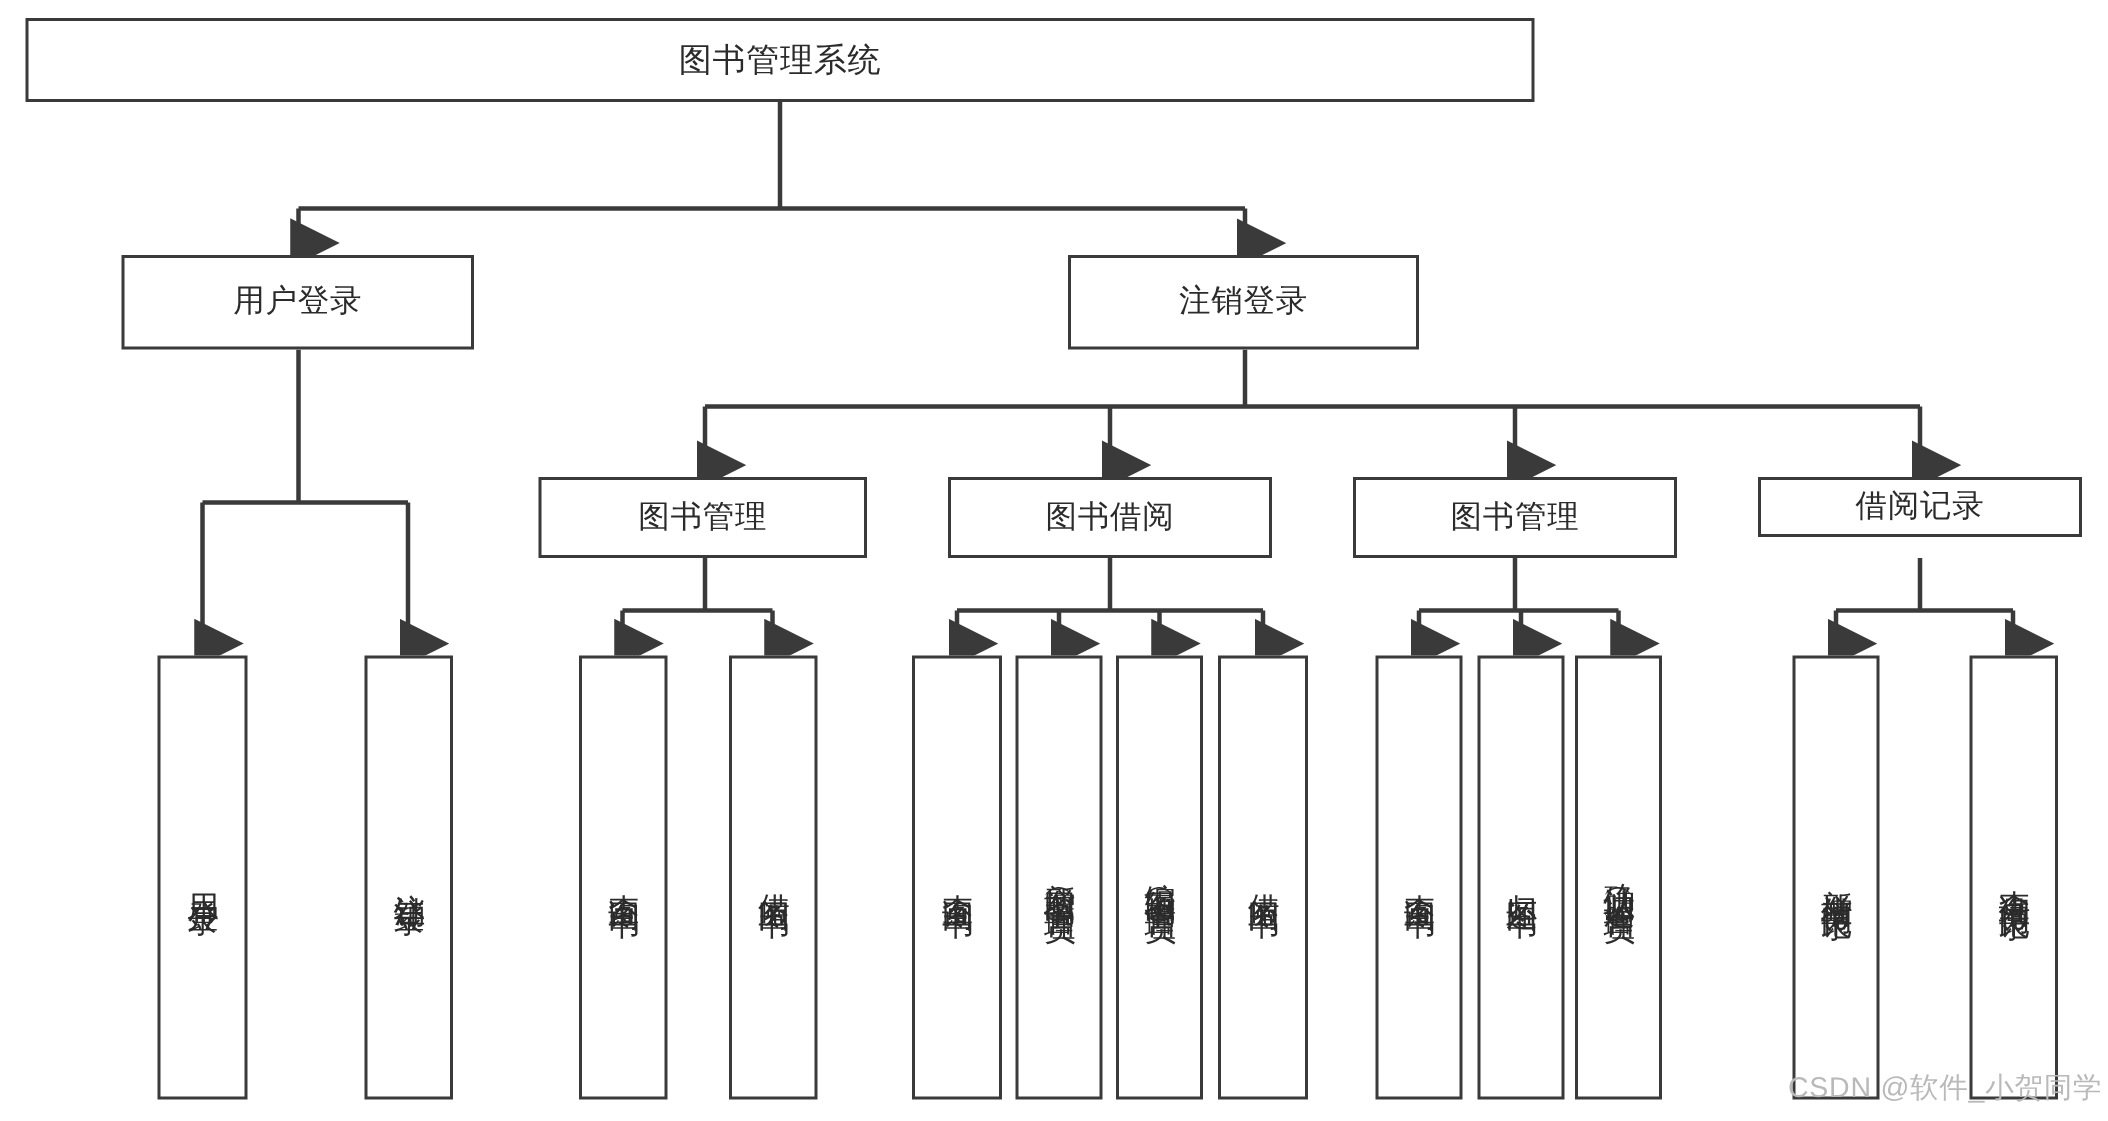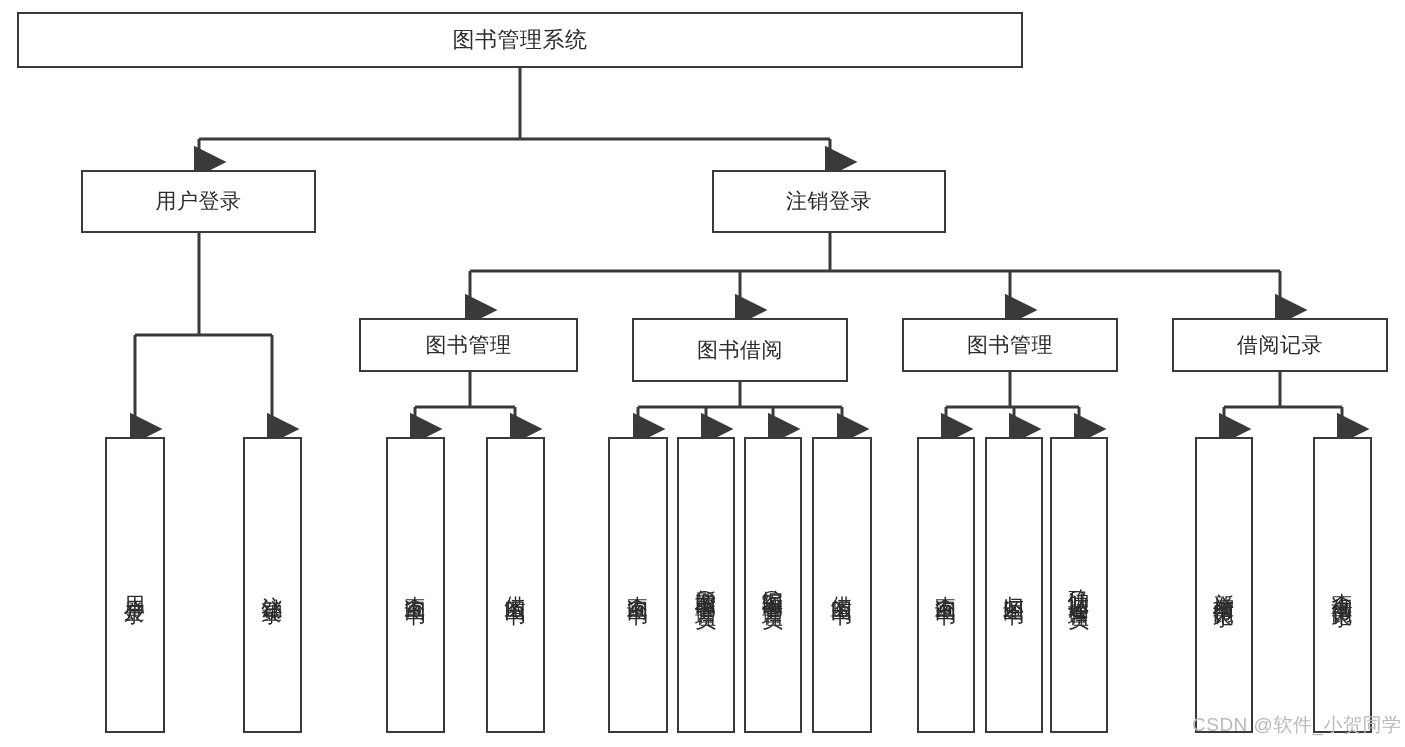--- a/index.html
+++ b/index.html
@@ -138,29 +138,29 @@
   </div>
 
   <div class="node horiz" style="left:712px; top:170px; width:234px; height:63px;">
     <span class="label">注销登录</span>
   </div>
 
   <div class="node horiz" style="left:359px; top:318px; width:219px; height:54px;">
     <span class="label">图书管理</span>
   </div>
 
-  <div class="node horiz" style="left:632px; top:318px; width:216px; height:64px;">
+  <div class="node horiz" style="left:632px; top:318px; width:216px; height:54px;">
     <span class="label">图书借阅</span>
   </div>
 
   <div class="node horiz" style="left:902px; top:318px; width:216px; height:54px;">
     <span class="label">图书管理</span>
   </div>
 
-  <div class="node horiz" style="left:1172px; top:318px; width:216px; height:54px;">
+  <div class="node horiz" style="left:1172px; top:318px; width:216px; height:40px;">
     <span class="label">借阅记录</span>
   </div>
 
   <div class="node vert" style="left:105px; top:437px; width:60px; height:296px;">
     <span class="label">用户登录</span>
   </div>
 
   <div class="node vert" style="left:243px; top:437px; width:59px; height:296px;">
     <span class="label">注销登录</span>
   </div>

